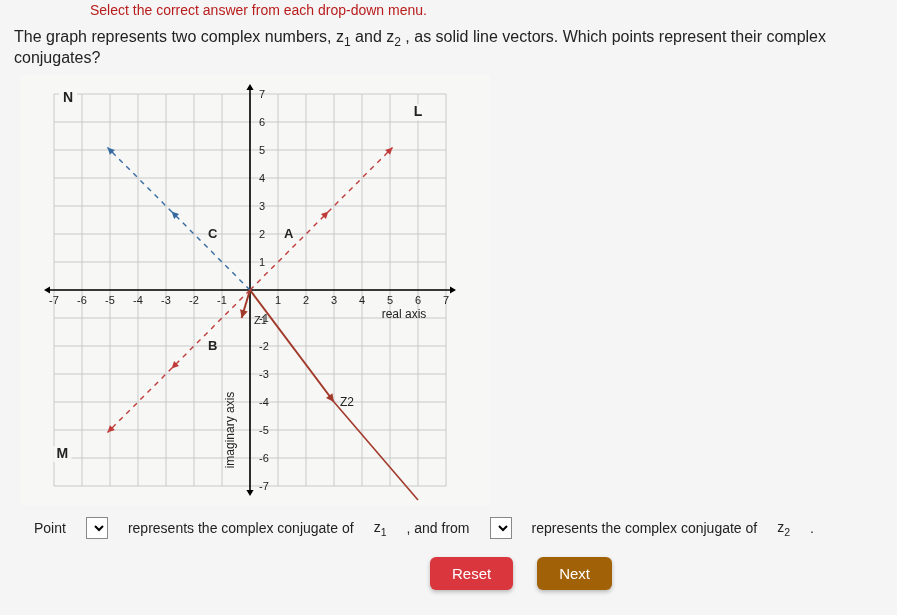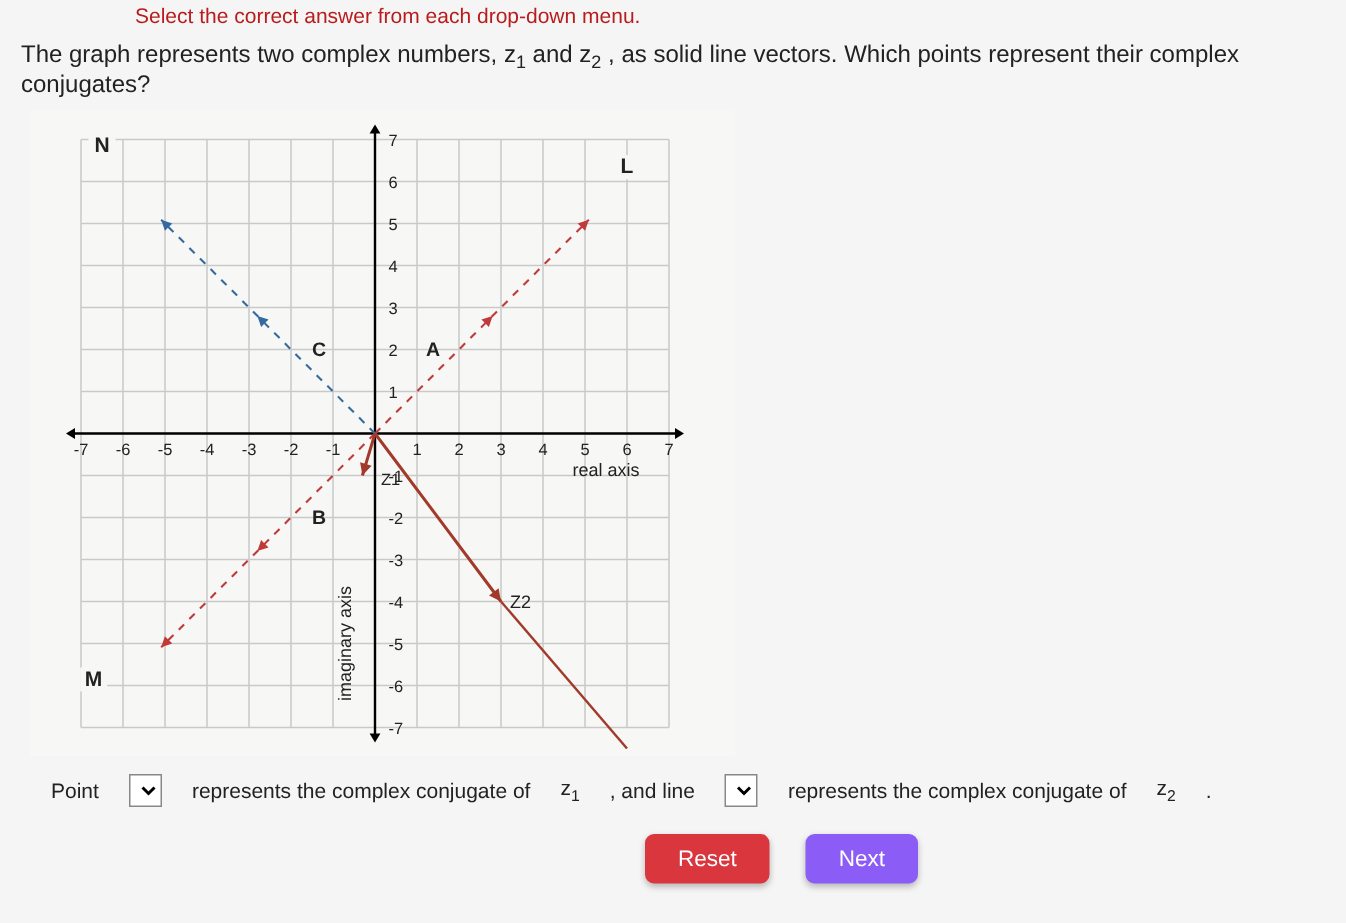--- a/index.html
+++ b/index.html
@@ -6,21 +6,21 @@
   body { font-family: Arial, sans-serif; background: #f5f5f5; width: 897px; height: 615px; overflow: hidden; color: #222; }
   .page { padding: 0 10px; }
   .instr-top { font-size: 14px; color: #b91c1c; padding: 2px 0 6px 80px; }
   .question { font-size: 16px; padding: 4px 0 8px 4px; }
   .chart-wrap { position: relative; width: 470px; height: 430px; margin-left: 10px; }
   .answer-row { padding: 12px 0 0 24px; font-size: 14px; display: flex; align-items: center; flex-wrap: wrap; gap: 20px; }
   select.drop { font-size: 13px; height: 22px; border: 1px solid #888; background: #fff; }
   .btn-row { padding: 18px 0 0 420px; display: flex; gap: 24px; }
   .btn { border: none; border-radius: 6px; padding: 8px 22px; font-size: 15px; color: #fff; cursor: pointer; box-shadow: 0 2px 4px rgba(0,0,0,.25); }
   .btn-reset { background: #d9363e; }
-  .btn-next  { background: #8b5cf6; }
+  .btn-next  { background: #a16207; }
   .sub { display:inline-block; }
   sub { font-size: 0.75em; }
   svg text { font-family: Arial, sans-serif; }
 </style>
 </head>
 <body>
 
 <div class="page">
   <div class="instr-top">Select the correct answer from each drop-down menu.</div>
 
@@ -127,21 +127,21 @@
         <rect x="33.400000000000006" y="371" width="18" height="16" fill="#f7f7f6" stroke="none"></rect>
         <text x="42.400000000000006" y="383" font-size="14" fill="#222" text-anchor="middle" font-weight="bold">M</text>
       </svg>
   </div>
 
   <div class="answer-row">
     <span>Point</span>
     <select class="drop"><option></option></select>
     <span> represents the complex conjugate of </span>
     <span class="sub"><span>z</span><sub>1</sub></span>
-    <span>, and line </span>
+    <span>, and from </span>
     <select class="drop"><option></option></select>
     <span> represents the complex conjugate of </span>
     <span class="sub"><span>z</span><sub>2</sub></span>
     <span>.</span>
   </div>
 
   <div class="btn-row">
     <button class="btn btn-reset">Reset</button>
     <button class="btn btn-next">Next</button>
   </div>

